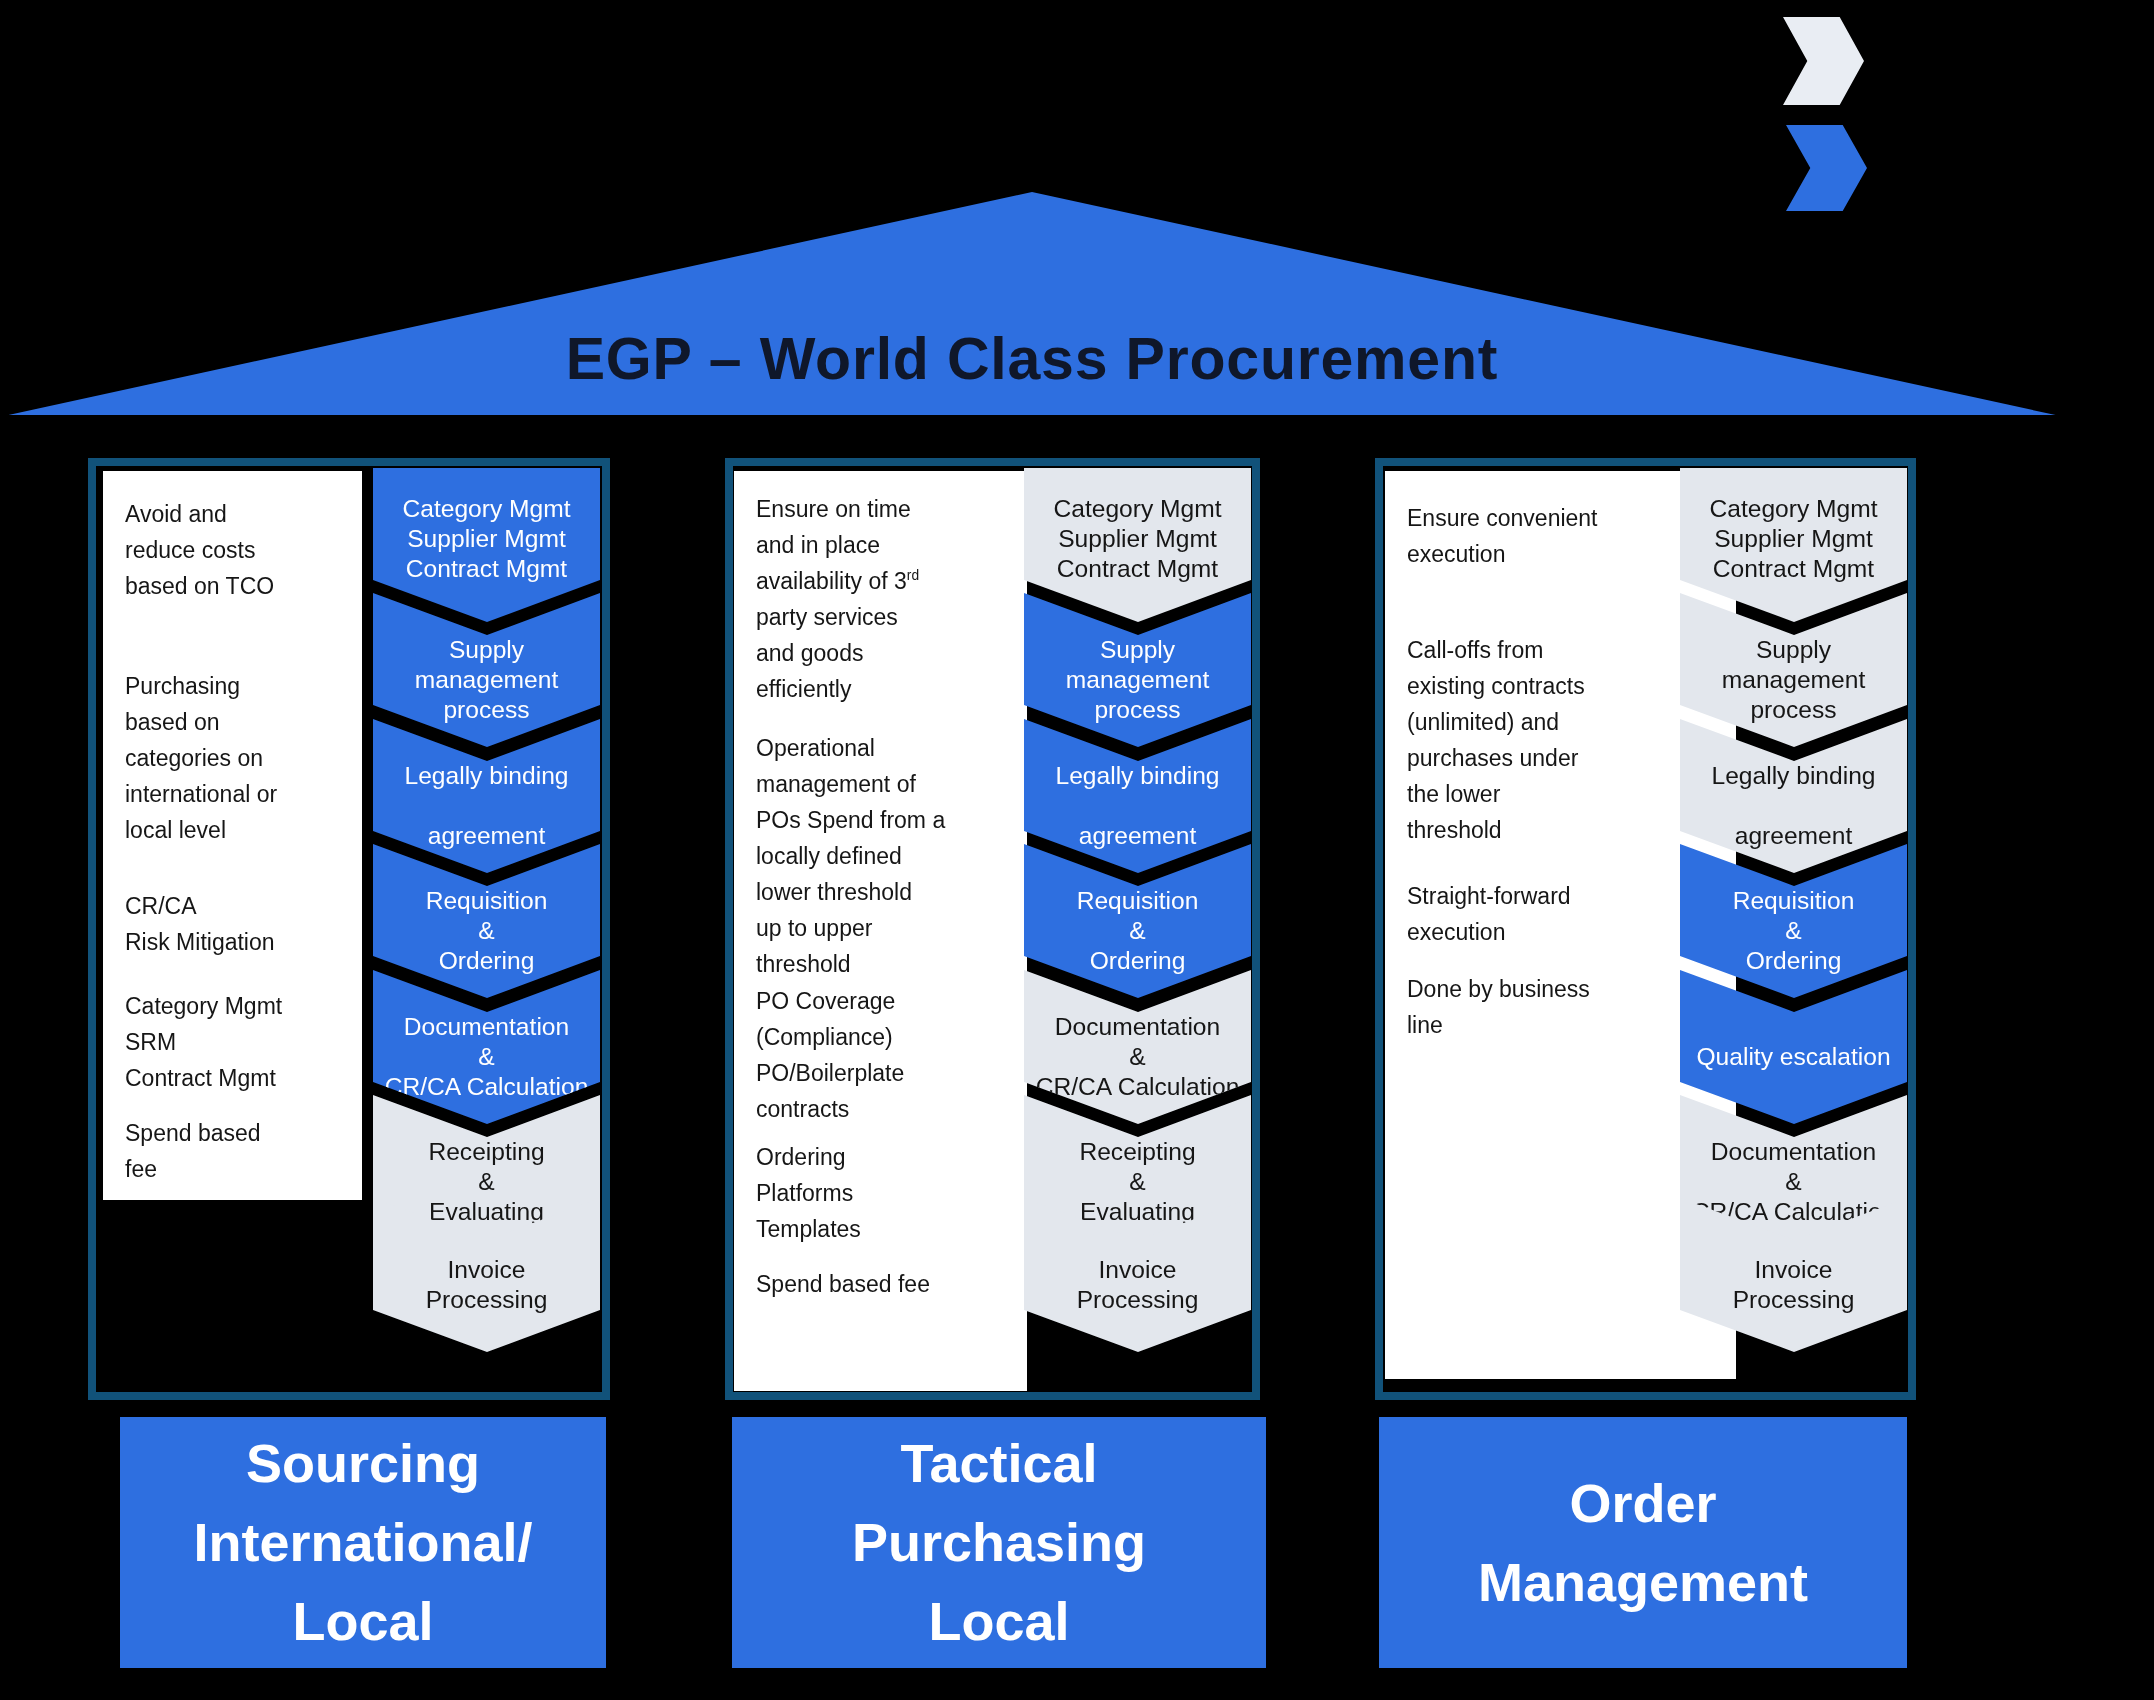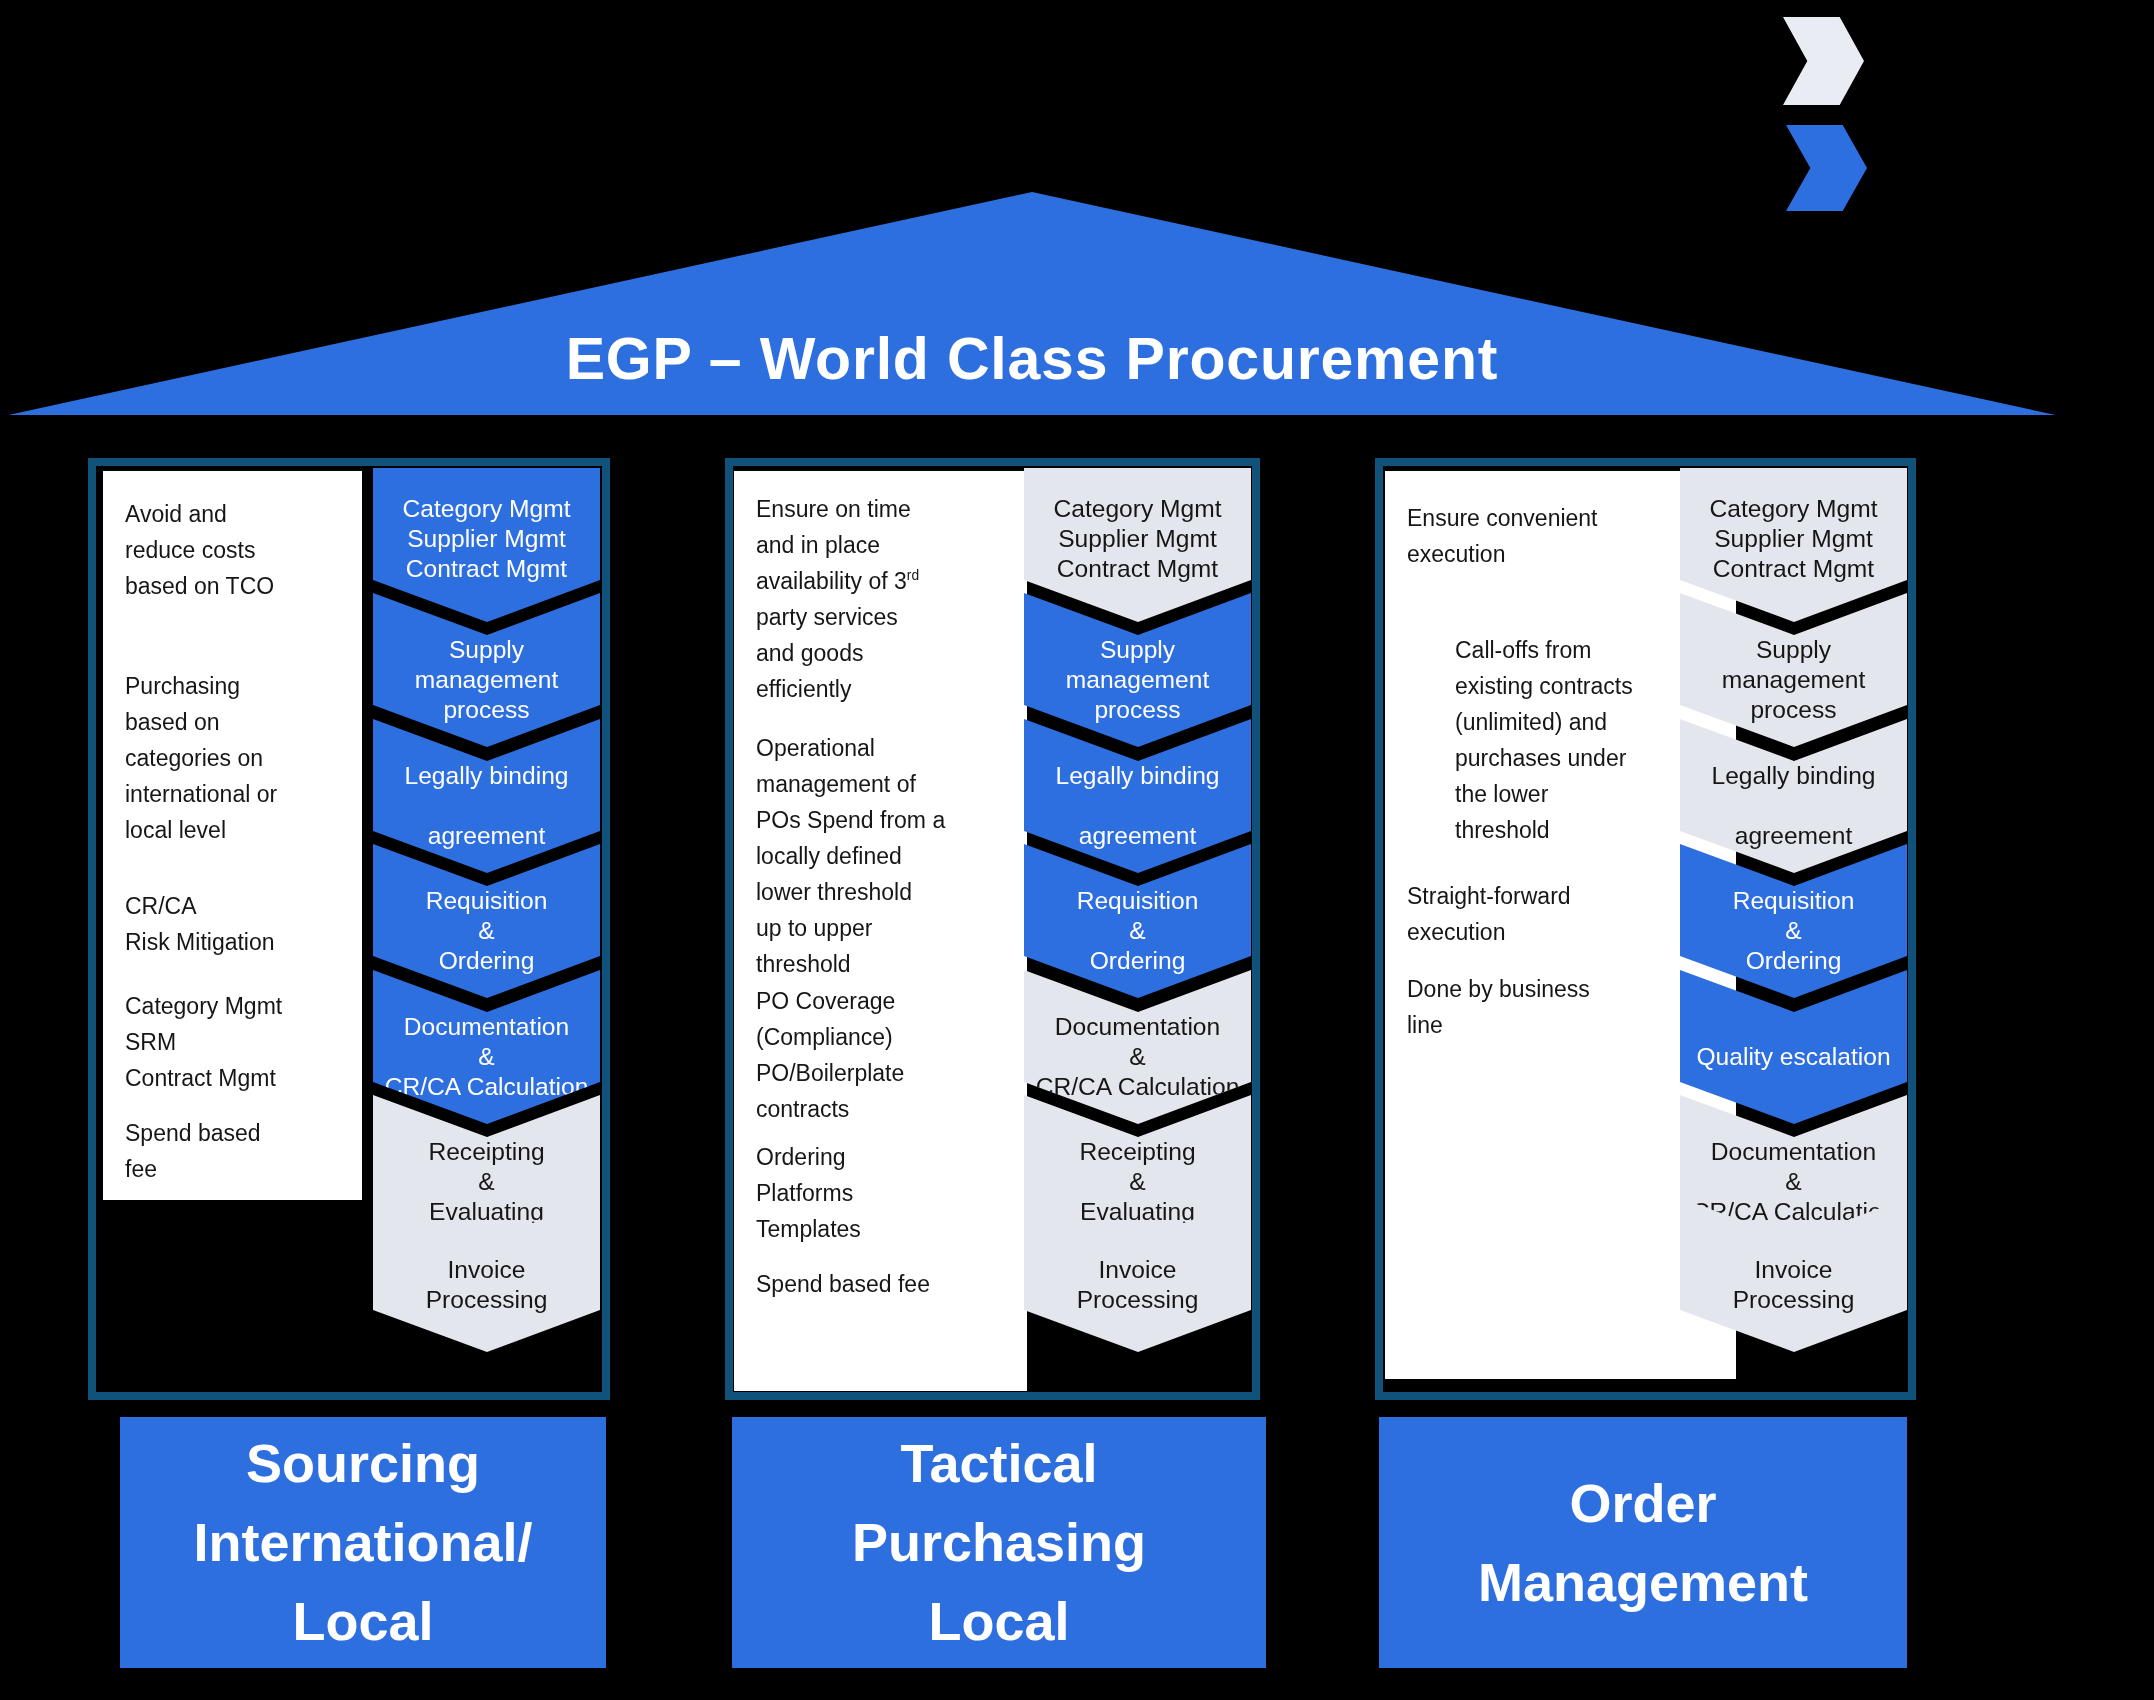--- a/index.html
+++ b/index.html
@@ -24,21 +24,21 @@
   }
   
   #roof{
     position:absolute;left:8.5px;top:192px;width:2047px;height:223px;
     background:#2E6FE0;
     clip-path:polygon(50% 0,100% 100%,0 100%);
     display:flex;align-items:flex-end;justify-content:center;
   }
   #roof-title{
     margin-bottom:22px;
-    color:#ffffff;font-size:59px;font-weight:bold;letter-spacing:0.8px;
+    color:#0f172a;font-size:59px;font-weight:bold;letter-spacing:0.8px;
     white-space:nowrap;
   }
   
   .card{
     position:absolute;top:458px;height:942px;
     border:8.5px solid #11527A;background:#000000;box-sizing:border-box;
   }
   #c1{left:88px;width:522px;}
   #c2{left:725px;width:535px;}
   #c3{left:1375px;width:541px;}
@@ -56,21 +56,21 @@
   #p1 .para:nth-child(2){top:197px;}
   #p1 .para:nth-child(3){top:417px;}
   #p1 .para:nth-child(4){top:517px;}
   #p1 .para:nth-child(5){top:644px;}
   #p2 .para:nth-child(1){top:20.3px;}
   #p2 .para:nth-child(2){top:259px;}
   #p2 .para:nth-child(3){top:512px;}
   #p2 .para:nth-child(4){top:668px;}
   #p2 .para:nth-child(5){top:795px;}
   #p3 .para:nth-child(1){top:29px;}
-  #p3 .para:nth-child(2){top:161px;margin-left:48px;}
+  #p3 .para:nth-child(2){top:161px;}
   #p3 .para:nth-child(3){top:398px;margin-top:9px;}
   #p3 .para:nth-child(4){top:500px;}
   sup{font-size:60%;line-height:0;}
   
   .steps{position:absolute;top:468px;width:227px;height:911px;}
   #s1{left:373px;}
   #s2{left:1024px;}
   #s3{left:1680px;}
   .step{
     position:absolute;left:0;width:227px;height:154px;

